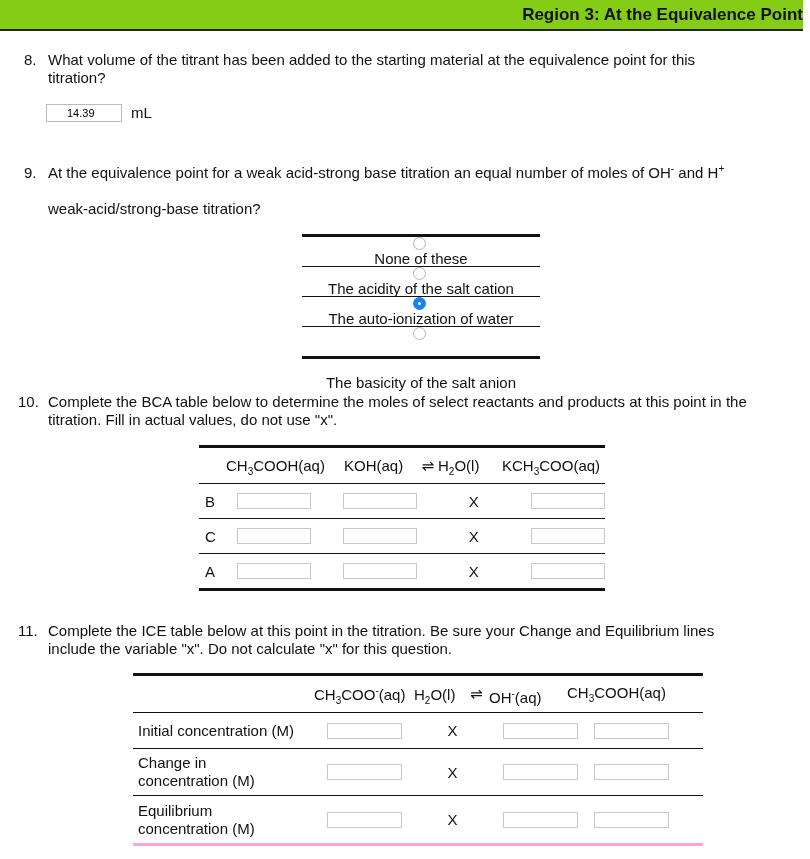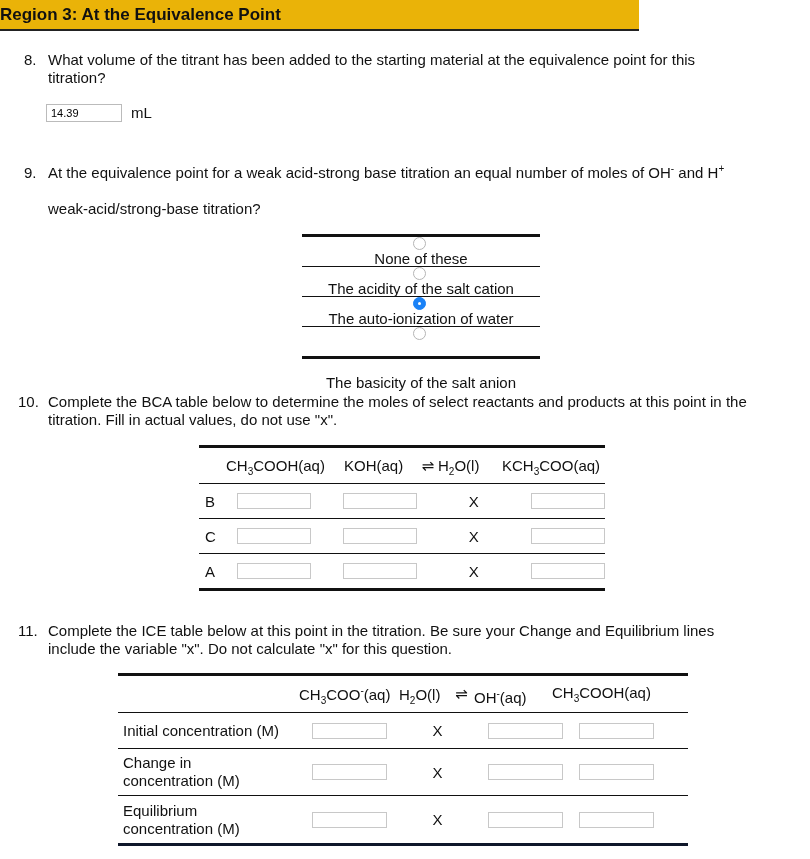--- a/index.html
+++ b/index.html
@@ -1,45 +1,45 @@
 <!DOCTYPE html>
 <html><head>
 <meta charset="utf-8">
 <style>
   html, body { margin: 0; padding: 0; background: #ffffff; }
   body { width: 810px; height: 859px; position: relative; overflow: hidden;
          font-family: "Liberation Sans", sans-serif; color: #111; font-size: 15px; }
-  .header { position: absolute; left: 0; top: 0; width: 639px; height: 29px;
-            background: #eab308; border-bottom: 2px solid #222; text-align: left; }
+  .header { position: absolute; left: 0; top: 0; width: 803px; height: 29px;
+            background: #84cc16; border-bottom: 2px solid #222; text-align: right; }
   .header h1 { margin: 0; font-size: 17px; font-weight: bold; line-height: 29px; color: #111; }
   .q { position: absolute; left: 24px; width: 770px; line-height: 18px; }
   .q .num { position: absolute; left: 0; top: 0; }
   .q .txt { margin-left: 24px; display: block; }
   sup, sub { font-size: 10px; line-height: 0; }
   .vol-input { position: absolute; left: 46px; top: 104px; width: 76px; height: 18px;
-               border: 1px solid #bbb; font-size: 11px; padding: 0 4px; box-sizing: border-box;
+               border: 1px solid #bbb; font-size: 11px; padding: 0 20px; box-sizing: border-box;
                font-family: "Liberation Sans", sans-serif; line-height: 16px; }
   .unit { position: absolute; left: 131px; top: 104px; font-size: 15px; line-height: 18px; }
   .mc { position: absolute; left: 302px; top: 234px; width: 238px;
         border-top: 3px solid #111; border-bottom: 3px solid #111; }
   .mc-row { height: 29px; display: flex; align-items: center; border-bottom: 1px solid #111; flex-direction: column; }
   .mc-row:last-child { border-bottom: none; gap: 34px; }
   .radio { width: 13px; height: 13px; border-radius: 50%; border: 1px solid #b5b5b5;
            box-sizing: border-box; margin: 0 10px 0 7px; background: #fff; position: relative; flex: none; }
   .radio.checked { background: #1a82f7; border-color: #1a82f7; }
   .radio.checked::after { content: ""; position: absolute; left: 4px; top: 4px; width: 3px; height: 3px;
                           background: #fff; border-radius: 50%; }
   .bca { position: absolute; left: 199px; top: 445px; width: 406px;
          border-top: 3px solid #111; border-bottom: 3px solid #111; border-collapse: collapse; }
   .tbl-row { display: flex; align-items: center; border-bottom: 1px solid #111; }
   .tbl-row:last-child { border-bottom: none; }
   .cell-in { width: 74px; height: 16px; border: 1px solid #c8c8c8; box-sizing: border-box; background: #fff; }
   .xmark { font-size: 15px; }
-  .ice { position: absolute; left: 118px; top: 673px; width: 570px;
-         border-top: 3px solid #111; border-bottom: 3px solid #0f172a; }
+  .ice { position: absolute; left: 133px; top: 673px; width: 570px;
+         border-top: 3px solid #111; border-bottom: 3px solid #f9a8d4; }
 </style>
 </head>
 <body>
 
 <div class="header">
   <h1>Region 3: At the Equivalence Point</h1>
 </div>
 
 <div class="q" style="top:51px;">
   <span class="num">8.</span>

